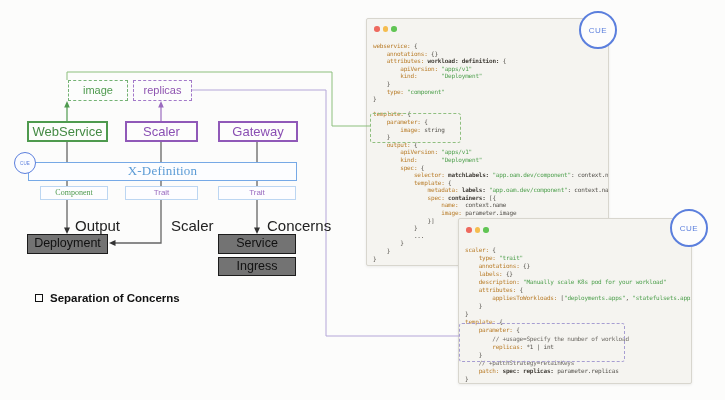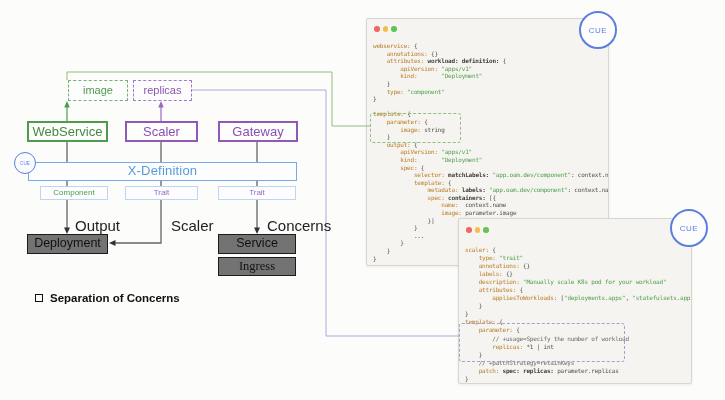--- a/index.html
+++ b/index.html
@@ -161,35 +161,35 @@
     <polygon points="109,243 115.5,240 115.5,246" fill="#333"></polygon>
   </svg>
 
   <div class="dbox param-box param-green" style="left:37px;top:80px;width:60px;height:21px;margin-left:31px;"><span>image</span></div>
   <div class="dbox param-box param-purple" style="left:133px;top:80px;width:59px;height:21px;"><span>replicas</span></div>
 
   <div class="dbox def-box def-green" style="left:27px;top:121px;width:81px;height:21px;"><span>WebService</span></div>
   <div class="dbox def-box def-purple" style="left:125px;top:121px;width:73px;height:21px;"><span>Scaler</span></div>
   <div class="dbox def-box def-purple" style="left:218px;top:121px;width:80px;height:21px;"><span>Gateway</span></div>
 
-  <div class="dbox xdef-bar" style="left:28px;top:162px;width:269px;height:19px;"><span>X-Definition</span></div>
+  <div class="dbox xdef-bar" style="left:28px;top:162px;width:269px;height:19px;font-family:Liberation Serif, serif;"><span>X-Definition</span></div>
   <div class="cue-badge small" style="left:14px;top:152px;width:22px;height:22px;">
       <span>CUE</span>
     </div>
 
-  <div class="dbox kind-box kind-green" style="left:40px;top:186px;width:68px;height:14px;"><span>Component</span></div>
+  <div class="dbox kind-box kind-green" style="left:40px;top:186px;width:68px;height:14px;font-family:Liberation Serif, serif;"><span>Component</span></div>
   <div class="dbox kind-box kind-purple" style="left:125px;top:186px;width:73px;height:14px;"><span>Trait</span></div>
   <div class="dbox kind-box kind-purple" style="left:218px;top:186px;width:78px;height:14px;"><span>Trait</span></div>
 
   <div class="edge-label" style="left:75px;top:217px;">Output</div>
   <div class="edge-label" style="left:171px;top:217px;">Scaler</div>
   <div class="edge-label" style="left:267px;top:217px;">Concerns</div>
 
   <div class="dbox res-box" style="left:27px;top:234px;width:81px;height:20px;"><span>Deployment</span></div>
   <div class="dbox res-box" style="left:218px;top:234px;width:78px;height:20px;"><span>Service</span></div>
-  <div class="dbox res-box" style="left:218px;top:257px;width:78px;height:19px;font-family:Liberation Serif, serif;"><span>Ingress</span></div>
+  <div class="dbox res-box" style="left:218px;top:257px;width:78px;height:19px;"><span>Ingress</span></div>
 
   <div class="caption" style="left:35px;top:292px;">
     <span class="bullet-square"></span>
     <span>Separation of Concerns</span>
   </div>
 
 </div>
 
 </body></html>

